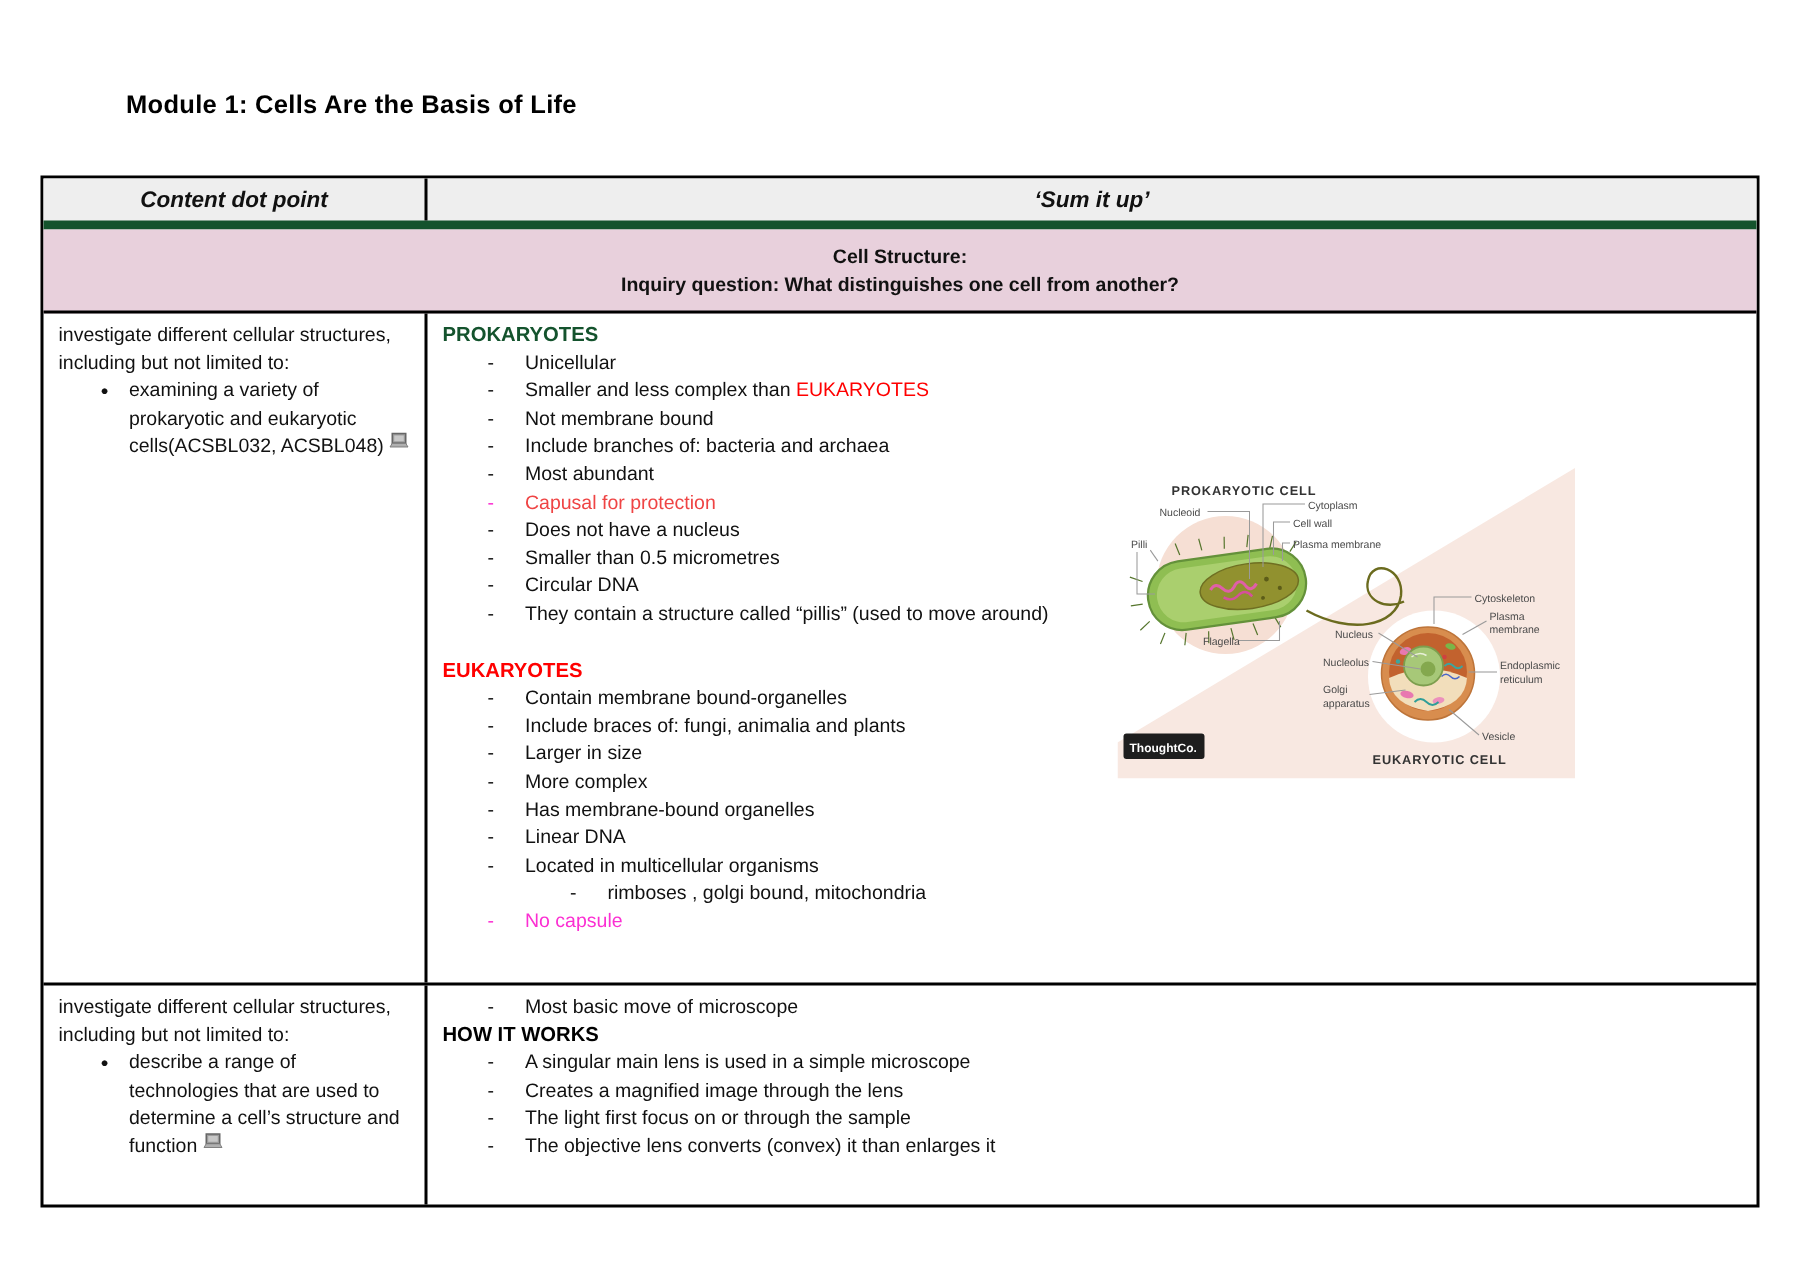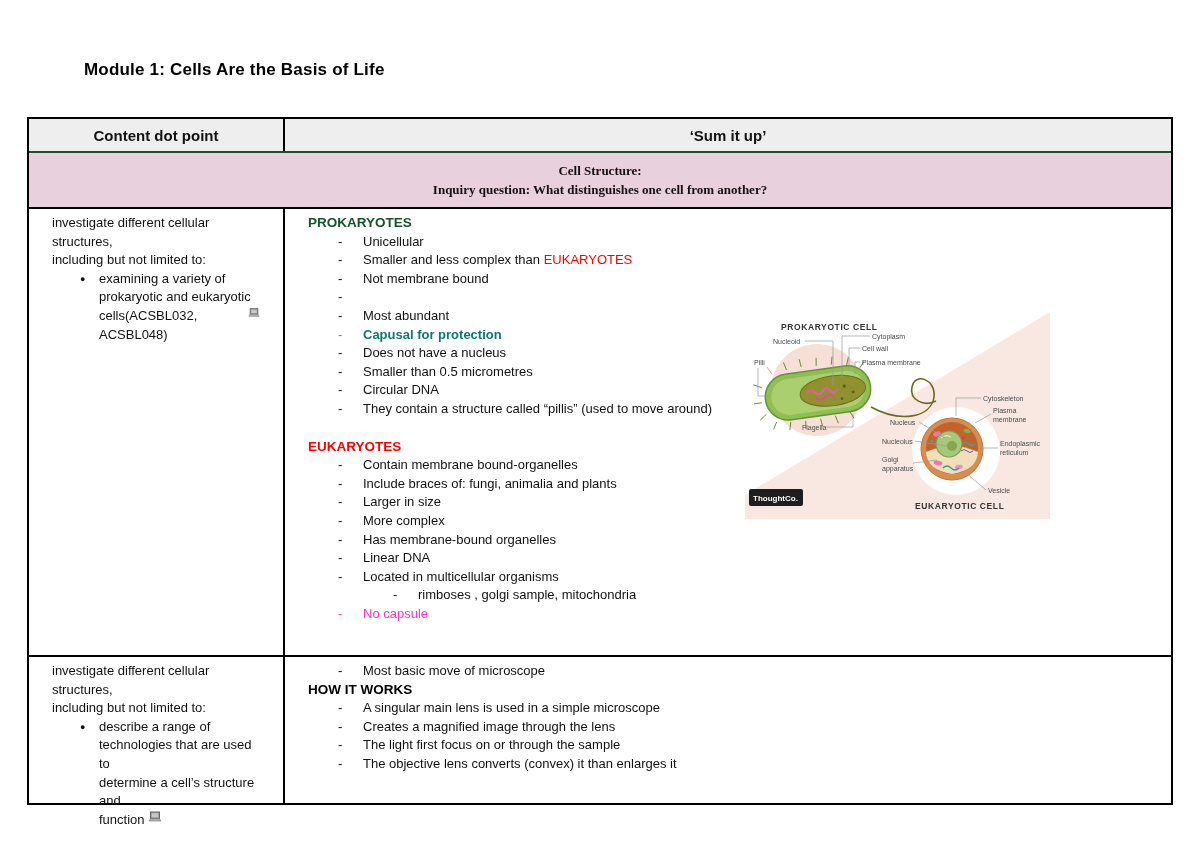--- a/index.html
+++ b/index.html
@@ -1,28 +1,28 @@
 <!DOCTYPE html>
 <html><head>
 <meta charset="utf-8">
 <style>
   html,body{margin:0;padding:0;background:#fff;}
   body{width:1200px;height:849px;position:relative;font-family:"Liberation Sans",sans-serif;color:#111;overflow:hidden;}
   .doc-title{position:absolute;left:40px;top:60px;font-size:17px;font-weight:bold;letter-spacing:.2px;color:#000;margin-left:44px;}
   .tbl{position:absolute;left:27px;top:117px;width:1146px;border:2px solid #000;box-sizing:border-box;background:#fff;}
   .row{display:flex;box-sizing:border-box;}
-  .hdr{height:34px;background:#eeeeee;border-bottom:2px solid #14532d;}
+  .hdr{height:34px;background:#eeeeee;border-bottom:6px solid #14532d;font-style:italic;}
   .hcell{display:flex;align-items:center;justify-content:center;font-weight:bold;font-size:15px;box-sizing:border-box;}
   .lcol{width:256px;flex:none;border-right:2px solid #000;box-sizing:border-box;}
   .rcol{flex:1;box-sizing:border-box;position:relative;}
-  .banner{height:54px;background:#e8d0dc;border-bottom:2px solid #000;display:flex;flex-direction:column;align-items:center;justify-content:center;font-weight:bold;font-size:13px;line-height:19px;text-align:right;font-family:Liberation Serif, serif;}
+  .banner{height:54px;background:#e8d0dc;border-bottom:2px solid #000;display:flex;flex-direction:column;align-items:center;justify-content:center;font-weight:bold;font-size:13px;line-height:19px;text-align:right;}
   .body-row{border-bottom:2px solid #000;}
   .r1{height:448px;}
   .r2{height:146px;border-bottom:none;}
-  .cellpad{padding:5px 23px;font-size:13px;line-height:18.6px;box-sizing:border-box;}
+  .cellpad{padding:5px 10px;font-size:13px;line-height:18.6px;box-sizing:border-box;}
   .bl{display:flex;}
   .dot{width:19px;margin-left:28px;flex:none;font-size:9px;line-height:18.6px;}
   .bh{font-weight:bold;font-size:13.5px;}
   .dl{display:flex;}
   .dash{width:25px;padding-left:30px;flex:none;}
   .dl.nested .dash{padding-left:85px;}
   .gap{margin-top:19px;}
   .icon-laptop{display:inline-block;vertical-align:-1px;margin-left:3px;}
   .diagram{position:absolute;left:460px;top:101px;width:308px;height:209px;}
   svg text{font-family:"Liberation Sans",sans-serif;}
@@ -89,28 +89,29 @@
           <div class="dl">
             <span class="dash">-</span>
             <span><span>Smaller and less complex than </span><span style="color: rgb(255, 0, 0);">EUKARYOTES</span></span>
           </div>
           <div class="dl">
             <span class="dash">-</span>
             <span><span>Not membrane bound</span></span>
           </div>
           <div class="dl">
             <span class="dash">-</span>
+            <span><span>Include branches of: bacteria and archaea</span></span>
           </div>
           <div class="dl">
             <span class="dash">-</span>
             <span><span>Most abundant</span></span>
           </div>
           <div class="dl">
             <span class="dash" style="color: rgb(251, 47, 210);">-</span>
-            <span><span style="color: #0f766e; font-weight: bold;">Capusal for protection</span></span>
+            <span><span style="color: #ef4444;">Capusal for protection</span></span>
           </div>
           <div class="dl">
             <span class="dash">-</span>
             <span><span>Does not have a nucleus</span></span>
           </div>
           <div class="dl">
             <span class="dash">-</span>
             <span><span>Smaller than 0.5 micrometres</span></span>
           </div>
           <div class="dl">
@@ -145,21 +146,21 @@
           <div class="dl">
             <span class="dash">-</span>
             <span><span>Linear DNA</span></span>
           </div>
           <div class="dl">
             <span class="dash">-</span>
             <span><span>Located in multicellular organisms</span></span>
           </div>
           <div class="dl nested">
             <span class="dash">-</span>
-            <span><span>rimboses , golgi sample, mitochondria</span></span>
+            <span><span>rimboses , golgi bound, mitochondria</span></span>
           </div>
           <div class="dl">
             <span class="dash" style="color: rgb(251, 47, 210);">-</span>
             <span><span style="color: rgb(251, 47, 210);">No capsule</span></span>
           </div>
         </div>
 
       <div class="diagram">
         <svg width="308" height="209" viewBox="0 0 308 209">
           <rect x="0" y="0" width="308" height="209" fill="#ffffff"></rect>

